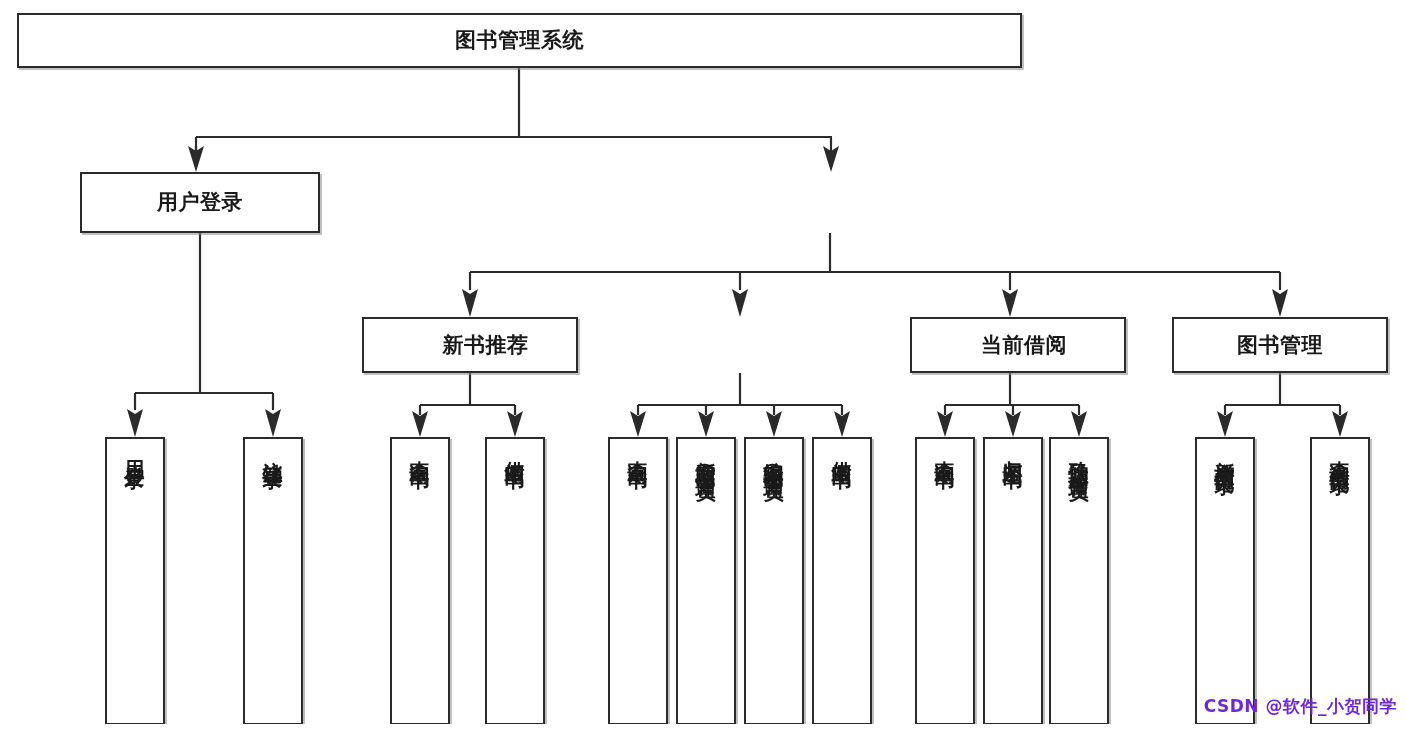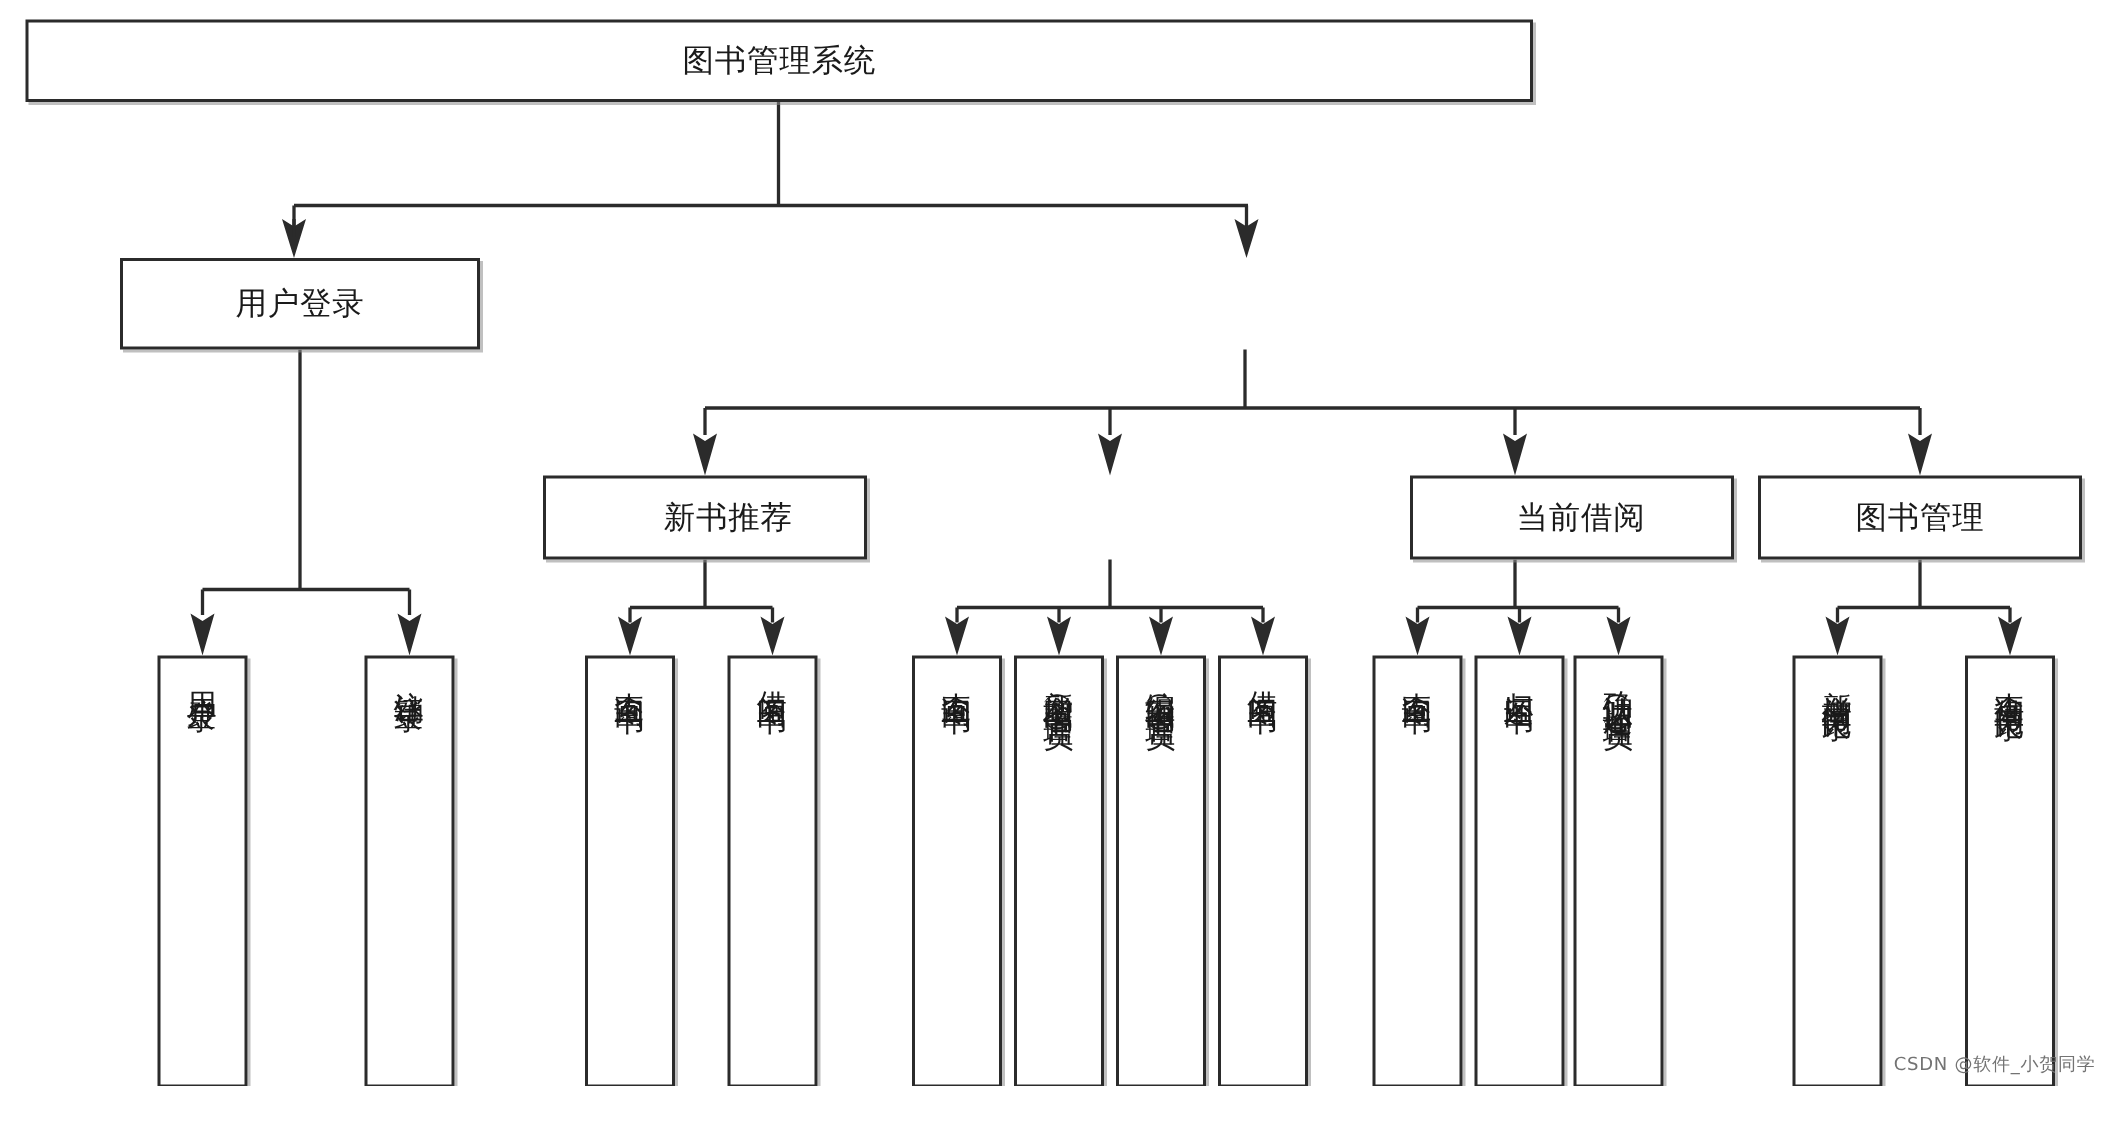--- a/index.html
+++ b/index.html
@@ -7,20 +7,21 @@
     padding: 0;
     background: #ffffff;
   }
   #canvas {
     position: relative;
     width: 1405px;
     height: 724px;
     background: #ffffff;
     font-family: "DejaVu Sans", "Liberation Sans", sans-serif;
     overflow: hidden;
+    font-weight: bold;
   }
   .node {
     position: absolute;
     box-sizing: border-box;
     border: 2px solid #2b2b2b;
     background: #ffffff;
     box-shadow: 2px 2px 0 rgba(140,140,140,0.55);
     display: flex;
     align-items: center;
     justify-content: center;
@@ -61,22 +62,22 @@
     stroke-width: 2.2;
     fill: none;
   }
   .arrowhead {
     fill: #2b2b2b;
   }
   #watermark {
     position: absolute;
     right: 8px;
     bottom: 6px;
-    font-size: 12px;
-    color: #737373;
+    font-size: 17px;
+    color: #6d28d9;
     letter-spacing: 0.5px;
     white-space: nowrap;
   }
 </style>
 </head>
 <body>
 
 <div id="canvas">
 
   <svg id="wires" viewBox="0 0 1405 747">
@@ -160,21 +161,21 @@
   <div class="node horiz" style="left:80px; top:172px; width:240px; height:61px;">
     <span class="node-label">用户登录</span>
   </div>
 
 
   <div class="node horiz" style="left:362px; top:317px; width:216px; height:56px;padding-left:31px;">
     <span class="node-label">新书推荐</span>
   </div>
 
 
-  <div class="node horiz" style="left:940px; top:317px; width:216px; height:56px;padding-left:12px;">
+  <div class="node horiz" style="left:910px; top:317px; width:216px; height:56px;padding-left:12px;">
     <span class="node-label">当前借阅</span>
   </div>
 
   <div class="node horiz" style="left:1172px; top:317px; width:216px; height:56px;">
     <span class="node-label">图书管理</span>
   </div>
 
   <div class="node vert" style="left:105px; top:437px; width:60px; height:288px;">
     <span class="node-label">用户登录</span>
   </div>

